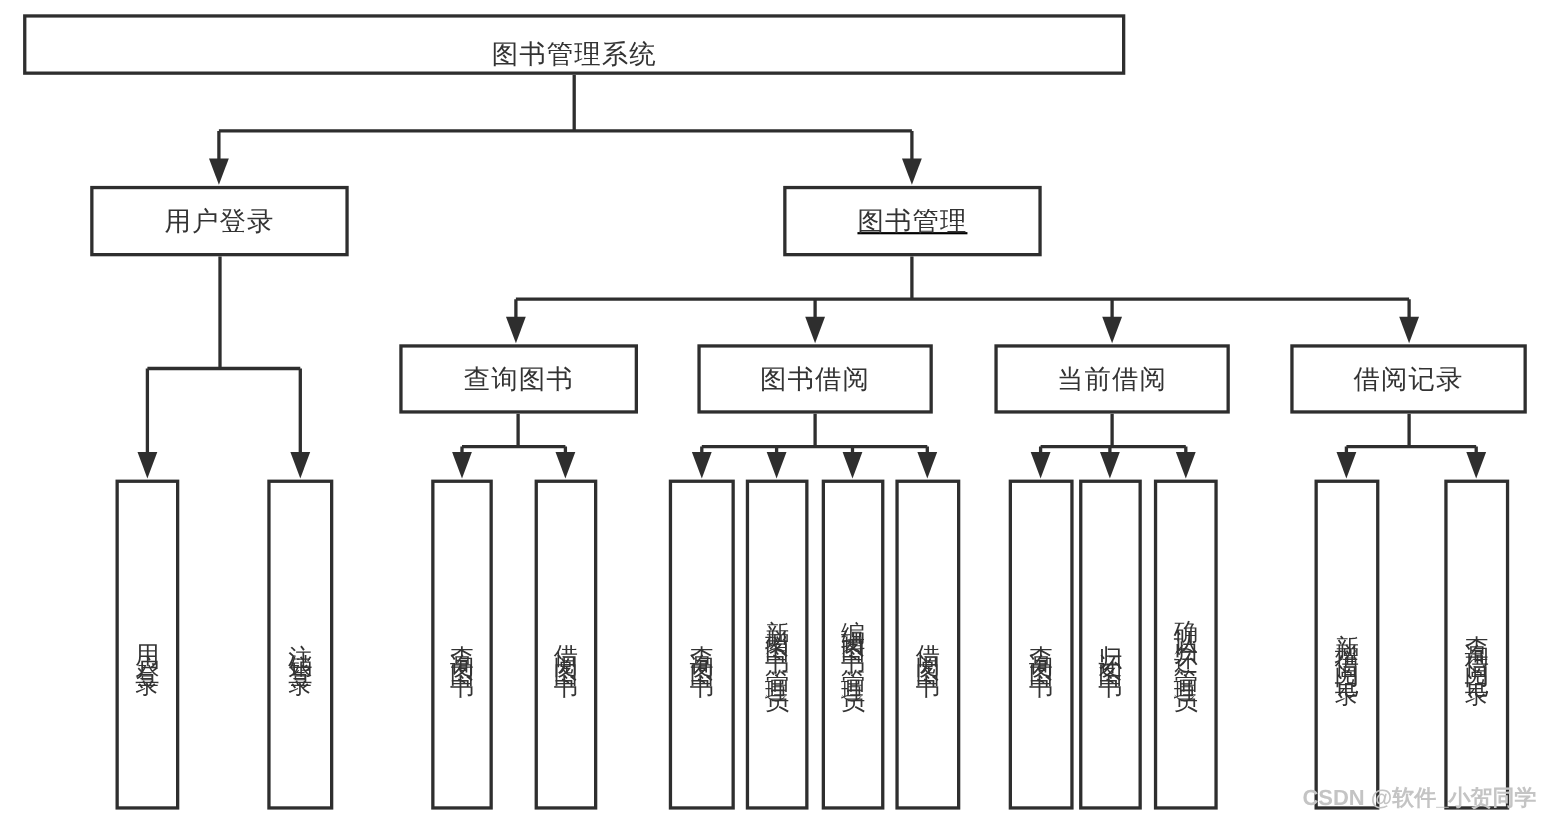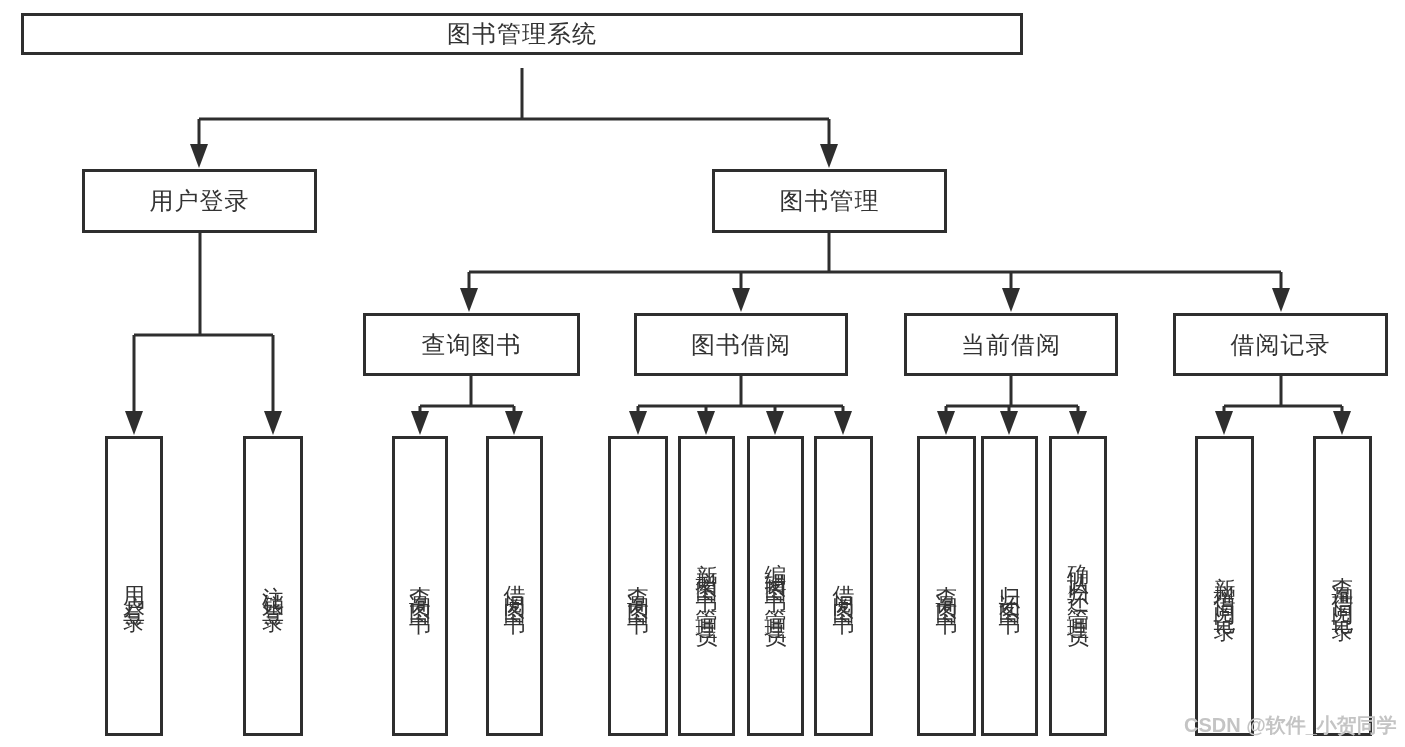--- a/index.html
+++ b/index.html
@@ -83,28 +83,28 @@
       <path class="ar" d="M1000 411 L1018 411 L1009 435 Z"></path>
       <path class="ar" d="M1069 411 L1087 411 L1078 435 Z"></path>
     </g>
     <g>
       <path class="ln" d="M1281 376 V406 M1224 406 H1342 M1224 406 V429 M1342 406 V429"></path>
       <path class="ar" d="M1215 411 L1233 411 L1224 435 Z"></path>
       <path class="ar" d="M1333 411 L1351 411 L1342 435 Z"></path>
     </g>
   </svg>
 
-  <div class="box" style="left:21px;top:13px;width:1002px;height:42px;">
+  <div class="box" style="left:21px;top:13px;width:1002px;height:55px;align-items:flex-end;">
     <span class="hlabel">图书管理系统</span>
   </div>
 
   <div class="box" style="left:82px;top:169px;width:235px;height:64px;">
     <span class="hlabel">用户登录</span>
   </div>
-  <div class="box" style="left:712px;top:169px;width:235px;height:64px;">
+  <div class="box" style="left:712px;top:169px;width:235px;height:64px;text-decoration:underline;">
     <span class="hlabel">图书管理</span>
   </div>
 
   <div class="box" style="left:363px;top:313px;width:217px;height:63px;">
     <span class="hlabel">查询图书</span>
   </div>
   <div class="box" style="left:904px;top:313px;width:214px;height:63px;">
     <span class="hlabel">当前借阅</span>
   </div>
   <div class="box" style="left:634px;top:313px;width:214px;height:63px;">

